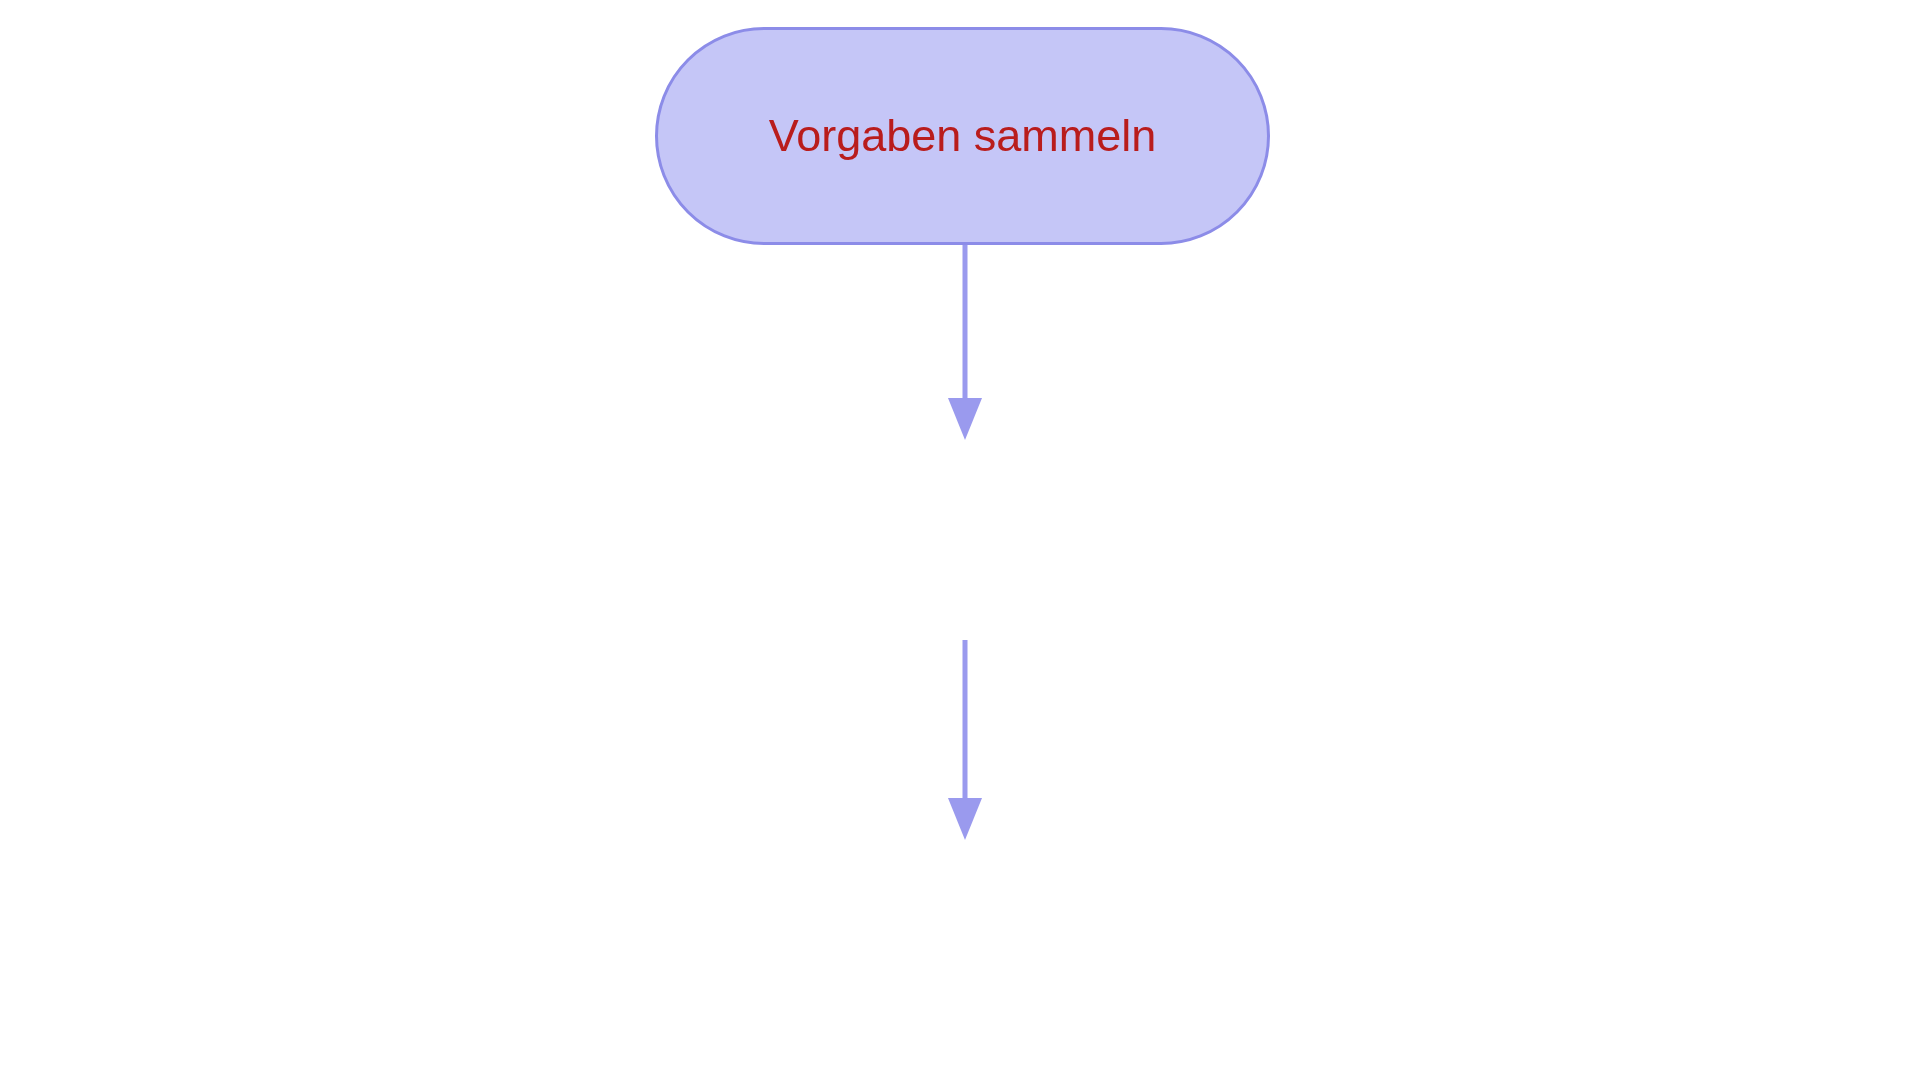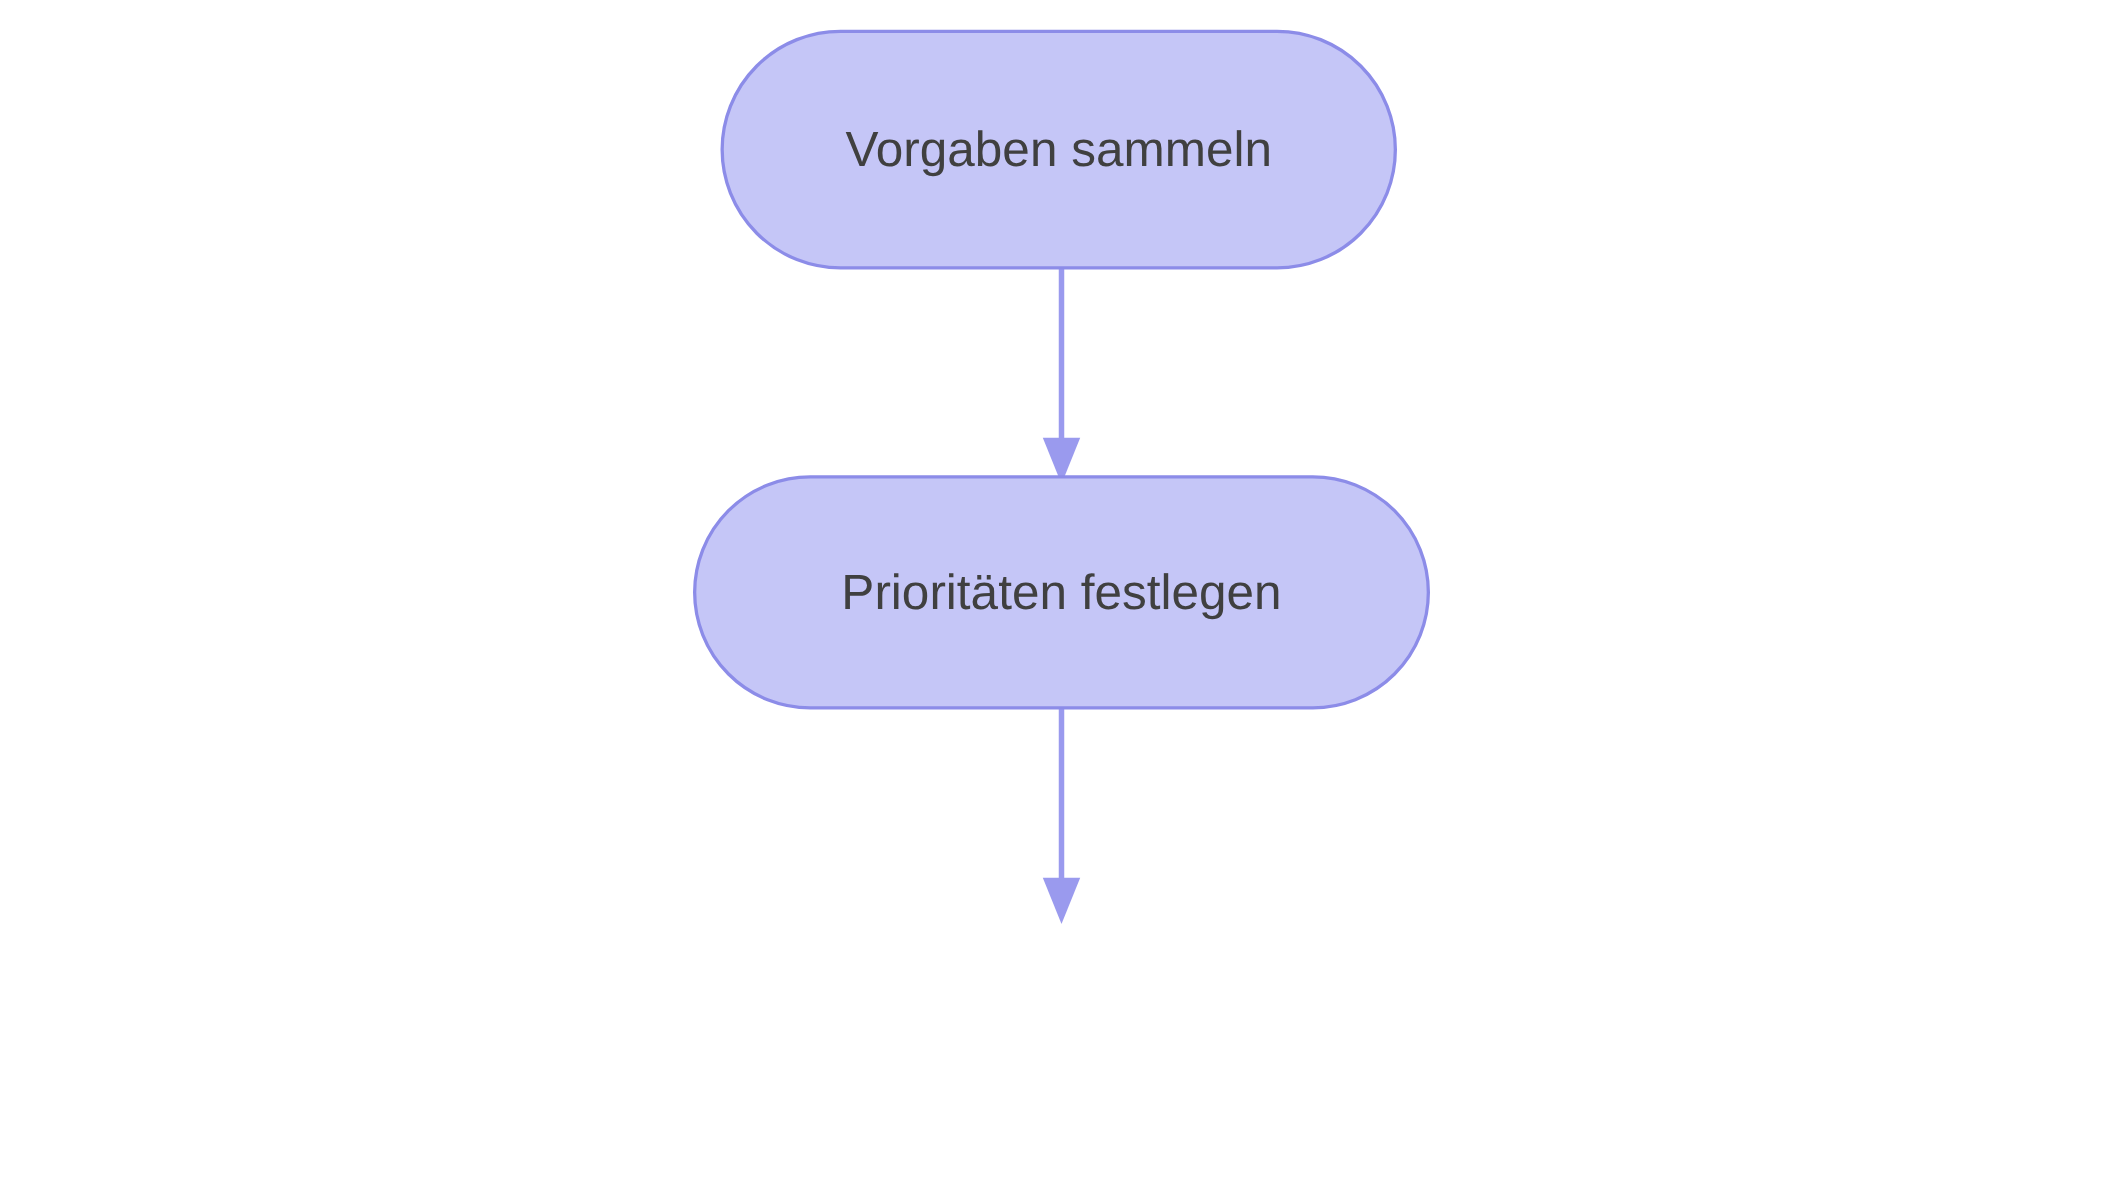--- a/index.html
+++ b/index.html
@@ -23,21 +23,21 @@
     box-sizing: border-box;
     display: flex;
     align-items: center;
     justify-content: center;
     background: #c5c6f7;
     border: 3px solid #8c8ce8;
     border-radius: 9999px;
     z-index: 2;
   }
   .flow-node-label {
-    color: #404040;
+    color: #b91c1c;
     font-family: "Liberation Sans", sans-serif;
     font-size: 45px;
     font-weight: 400;
     letter-spacing: 0px;
     line-height: 1.1;
     white-space: nowrap;
     text-align: center;
     user-select: none;
   }
   
@@ -65,18 +65,15 @@
 
   <svg id="edge-prioritize-document" class="flow-edge" viewBox="0 0 70 200" width="70" height="200" aria-hidden="true">
     <line x1="35" y1="0" x2="35" y2="160" stroke="#9a9aee" stroke-width="5"></line>
     <polygon points="18,158 52,158 35,200" fill="#9a9aee"></polygon>
   </svg>
 
   <div id="node-gather" class="flow-node">
     <span class="flow-node-label">Vorgaben sammeln</span>
   </div>
 
-  <div id="node-prioritize" class="flow-node">
-    <span class="flow-node-label">Prioritäten festlegen</span>
-  </div>
 
 
 </div>
 
 </body></html>

